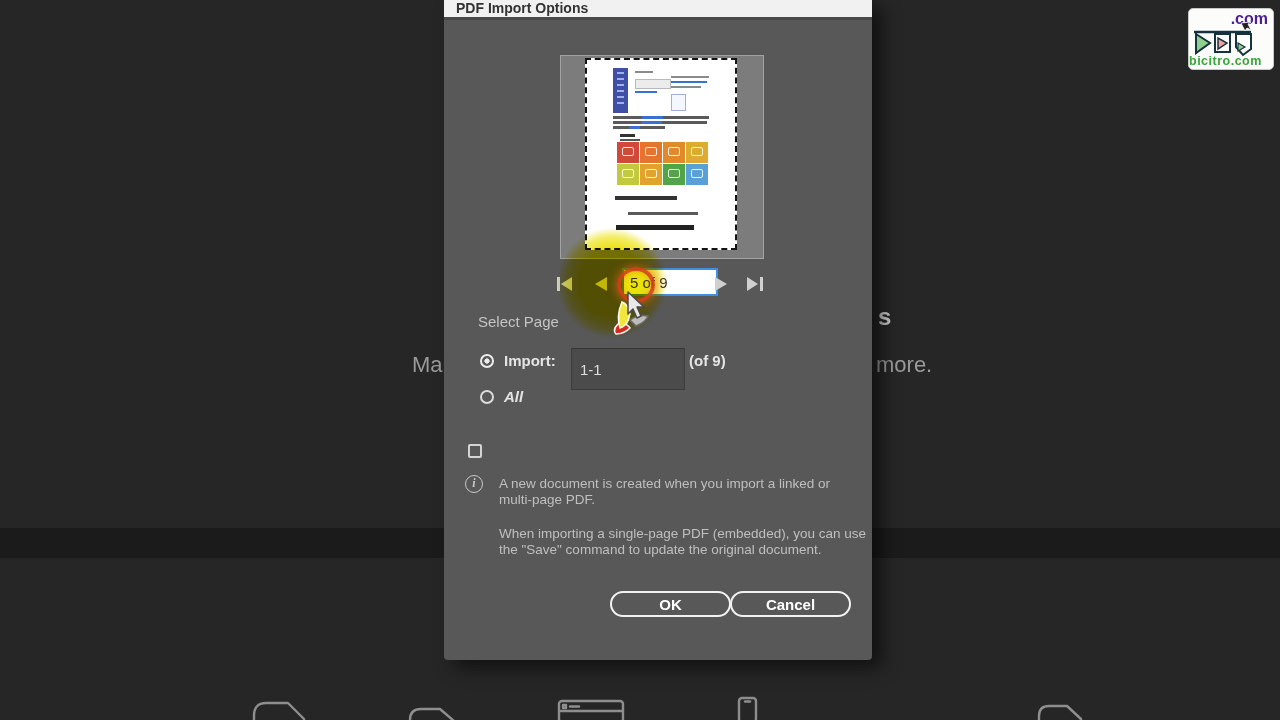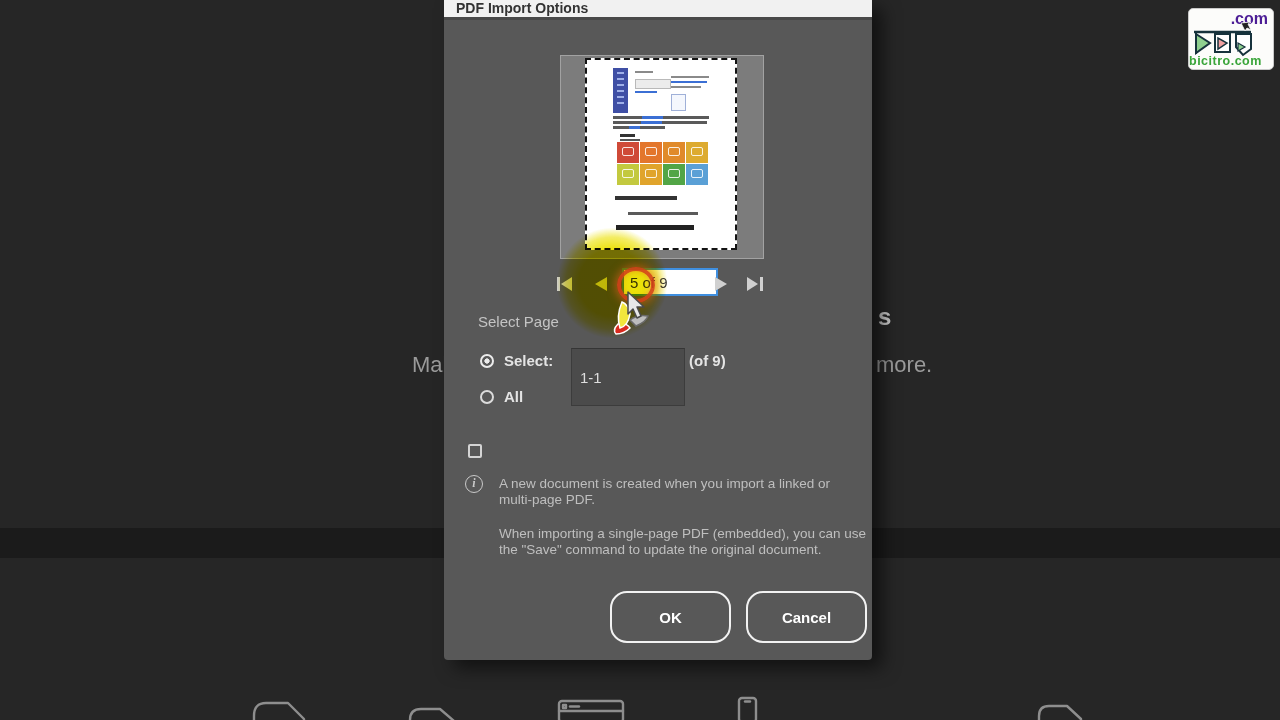--- a/index.html
+++ b/index.html
@@ -47,29 +47,29 @@
   .page-field{position:absolute;left:178px;top:268px;width:80px;height:24px;
     background:#fff;border:2px solid #3f8fe0;color:#3a3a3a;font-size:15px;
     font-family:"Liberation Sans",sans-serif;padding:0 6px;}
   
   .lbl{position:absolute;color:#e4e4e4;font-size:15px;font-weight:600;}
   .lbl-dim{position:absolute;color:#c4c4c4;font-size:15px;}
   .radio{position:absolute;width:14px;height:14px;border:2px solid #dcdcdc;border-radius:50%;box-sizing:border-box;background:transparent;}
   .radio.checked{background:radial-gradient(circle,#ececec 0 34%,#585858 40% 100%);border-color:#ececec;}
   .range-field{position:absolute;left:127px;top:348px;width:96px;height:24px;
     background:#4b4b4b;border:1px solid #3c3c3c;border-top-color:#353535;color:#dedede;
-    font-size:15px;font-family:"Liberation Sans",sans-serif;padding:16px 8px;}
+    font-size:15px;font-family:"Liberation Sans",sans-serif;padding:8px 8px;}
   .checkbox{position:absolute;left:24px;top:444px;width:14px;height:14px;
     border:2px solid #d4d4d4;background:transparent;box-sizing:border-box;border-radius:2px;}
   .info-icon{position:absolute;left:21px;top:475px;width:18px;height:18px;border:1.5px solid #c9c9c9;
     border-radius:50%;box-sizing:border-box;color:#c9c9c9;font-size:12px;font-weight:bold;
     text-align:center;line-height:15px;font-family:"Liberation Serif",serif;font-style:italic;}
   .info-text{position:absolute;color:#bfbfbf;font-size:13.5px;line-height:1.22;}
   
-  .pill-btn{position:absolute;top:591px;width:121px;height:52px;border-radius:17px;
+  .pill-btn{position:absolute;top:591px;width:121px;height:26px;border-radius:17px;
     background:transparent;border:2.5px solid #f2f2f2;color:#fff;font-size:15px;
     font-weight:600;font-family:"Liberation Sans",sans-serif;cursor:pointer;}
   
   .click-glow{position:absolute;left:556px;top:227px;width:112px;height:112px;border-radius:50%;z-index:10;
     background:radial-gradient(circle,rgba(235,224,0,.96) 0 42%,rgba(235,224,0,.6) 58%,rgba(235,224,0,0) 70%);
     mix-blend-mode:multiply;pointer-events:none;}
   .red-ring{position:absolute;left:617px;top:267px;width:30px;height:28px;border-radius:50%;z-index:11;
     border:4px solid rgba(212,66,26,.9);box-shadow:0 0 9px 2px rgba(220,100,30,.6), inset 0 0 6px rgba(220,100,30,.5);
     pointer-events:none;}
   .cursor-wrap{position:absolute;left:608px;top:290px;z-index:12;pointer-events:none;}
@@ -181,35 +181,35 @@
   <button class="nav-btn" style="left:300px;">
     <svg width="18" height="16">
         <polygon points="1,1 1,15 12,8" fill="#d0d0d0"></polygon>
         <rect x="14" y="1" width="3" height="14" fill="#d0d0d0"></rect>
       </svg>
   </button>
 
   <span class="lbl-dim" style="left:34px;top:313px;">Select Page</span>
 
   <div class="radio checked" style="left:36px;top:354px;"></div>
-  <span class="lbl" style="left:60px;top:352px;">Select:</span>
+  <span class="lbl" style="left:60px;top:352px;">Import:</span>
   <input class="range-field" value="1-1" style="">
   <span class="lbl" style="left:245px;top:352px;">(of 9)</span>
 
   <div class="radio" style="left:36px;top:390px;"></div>
-  <span class="lbl" style="left:60px;top:388px;">All</span>
+  <span class="lbl" style="left:60px;top:388px;font-style:italic;">All</span>
 
   <div class="checkbox"></div>
 
   <div class="info-icon">i</div>
   <div class="info-text" style="left:55px;top:526px;width:372px;">When importing a single-page PDF (embedded), you can use the "Save" command to update the original document.</div>
   <div class="info-text" style="left:55px;top:476px;width:338px;">A new document is created when you import a linked or multi-page PDF.</div>
 
   <button class="pill-btn" style="left:166px;">OK</button>
-  <button class="pill-btn" style="left:302px;">Cancel</button>
+  <button class="pill-btn" style="left:286px;">Cancel</button>
 </div>
 
 <div class="click-glow"></div>
 <div class="red-ring"></div>
 <div class="cursor-wrap">
   <svg width="48" height="46">
     <path d="M10,34 Q4,40 8,44 Q16,44 22,38 Q18,32 10,34 Z" fill="#d92a1e" stroke="#fff" stroke-width="1.5"></path>
     <path d="M14,12 Q8,26 12,38 Q20,36 22,24 Q20,14 14,12 Z" fill="#f2e63c" stroke="#fff" stroke-width="1.5"></path>
     <path d="M22,30 Q30,24 40,26 Q38,32 28,36 Z" fill="#bdbdbd" stroke="#6a6a6a" stroke-width="1.5"></path>
     <path d="M20,2 L20,24 L25,19 L29,28 L33,26 L29,17 L36,17 Z" fill="#e8e8e8" stroke="#4a4a4a" stroke-width="1.5" stroke-linejoin="round"></path>

